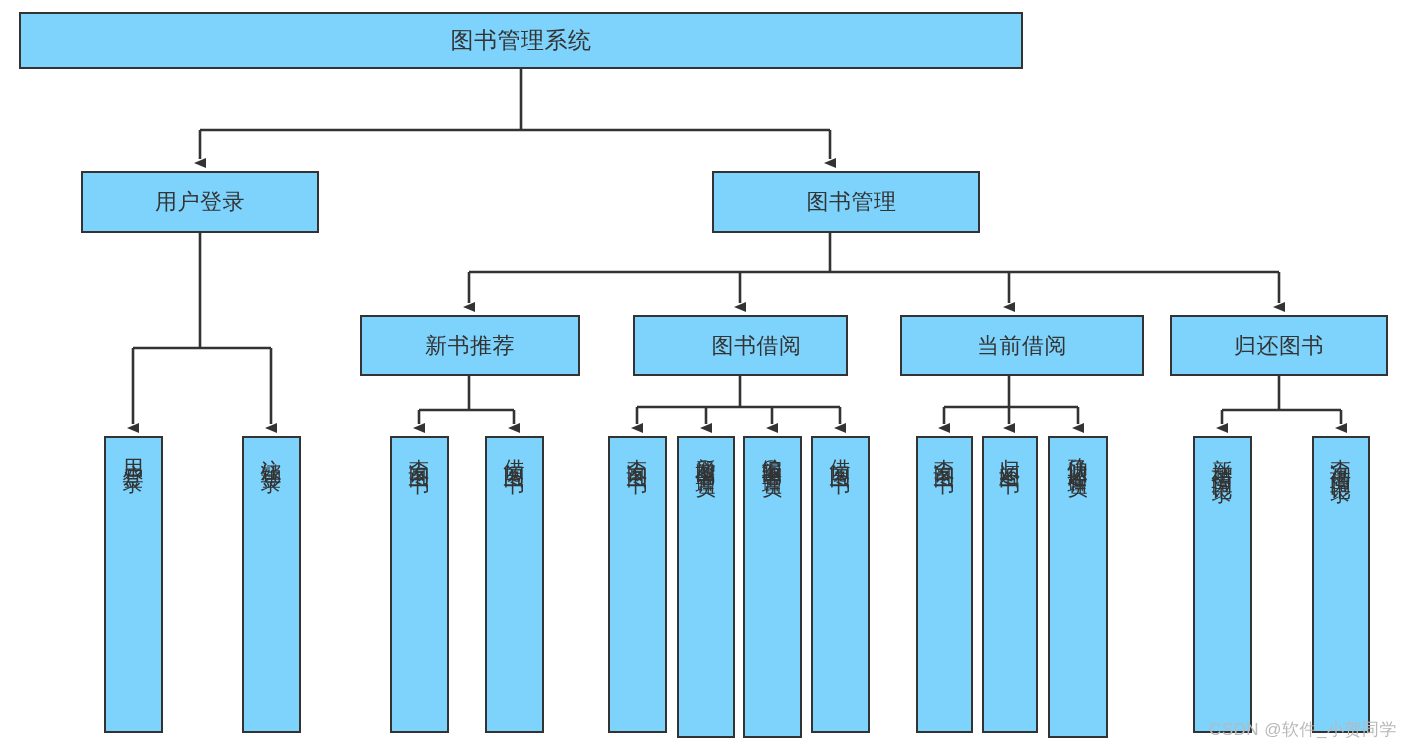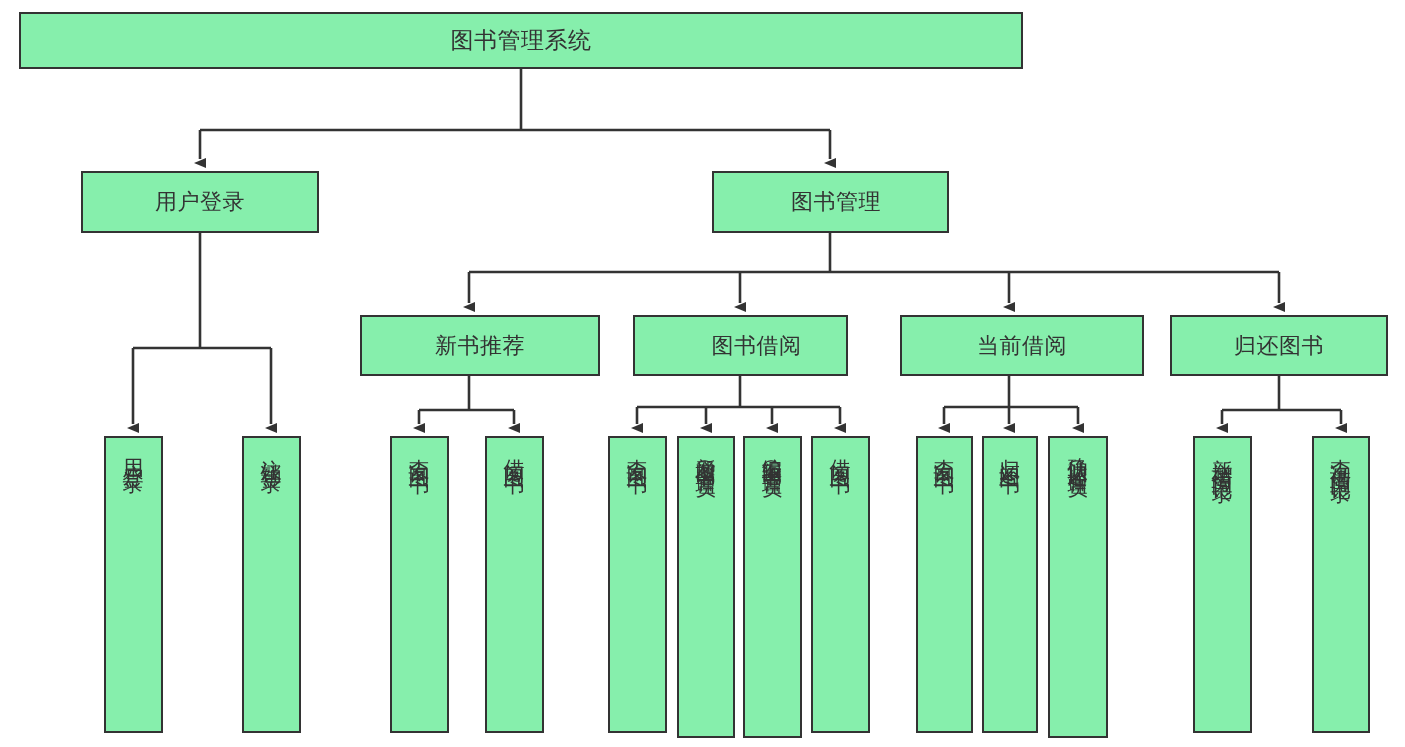--- a/index.html
+++ b/index.html
@@ -18,21 +18,21 @@
   
   #wires{
     position:absolute;
     left:0; top:0;
     width:1405px; height:747px;
     pointer-events:none;
   }
   .node{
     position:absolute;
     box-sizing:border-box;
-    background:#86efac;
+    background:#7dd3fc;
     border:2px solid #333333;
     display:flex;
     align-items:center;
     justify-content:center;
     text-align:center;
     color:#333333;
     z-index:2;
   }
   .node .label{
     display:block;
@@ -43,27 +43,27 @@
   .n-root{
     left:19px; top:12px; width:1004px; height:57px;
     font-size:23px;
   }
   
   .n-l1{
     height:62px;
     font-size:22px;
   }
   .n-user-login{ left:81px; top:171px; width:238px; }
-  .n-book-mgmt{ left:712px; top:171px; width:237px;padding-left:11px; }
+  .n-book-mgmt{ left:712px; top:171px; width:268px;padding-left:11px; }
   
   .n-l2{
     top:315px; height:61px;
     font-size:22px;
   }
-  .n-new-rec   { left:360px;  width:240px; }
+  .n-new-rec   { left:360px;  width:220px; }
   .n-borrow    { left:633px;  width:215px;padding-left:32px; }
   .n-current   { left:900px;  width:244px; }
   .n-history   { left:1170px; width:218px; }
   
   .n-leaf{
     top:436px;
     height:297px;
     font-size:21px;
     align-items:flex-start;
     justify-content:center;
@@ -226,14 +226,15 @@
     <span class="label">确认归还（管理员）</span>
   </div>
 
   <div class="node n-leaf lf12">
     <span class="label">新增借阅记录</span>
   </div>
   <div class="node n-leaf lf13">
     <span class="label">查询借阅记录</span>
   </div>
 
+  <div id="watermark">CSDN @软件_小贺同学</div>
 
 </div>
 
 </body></html>

